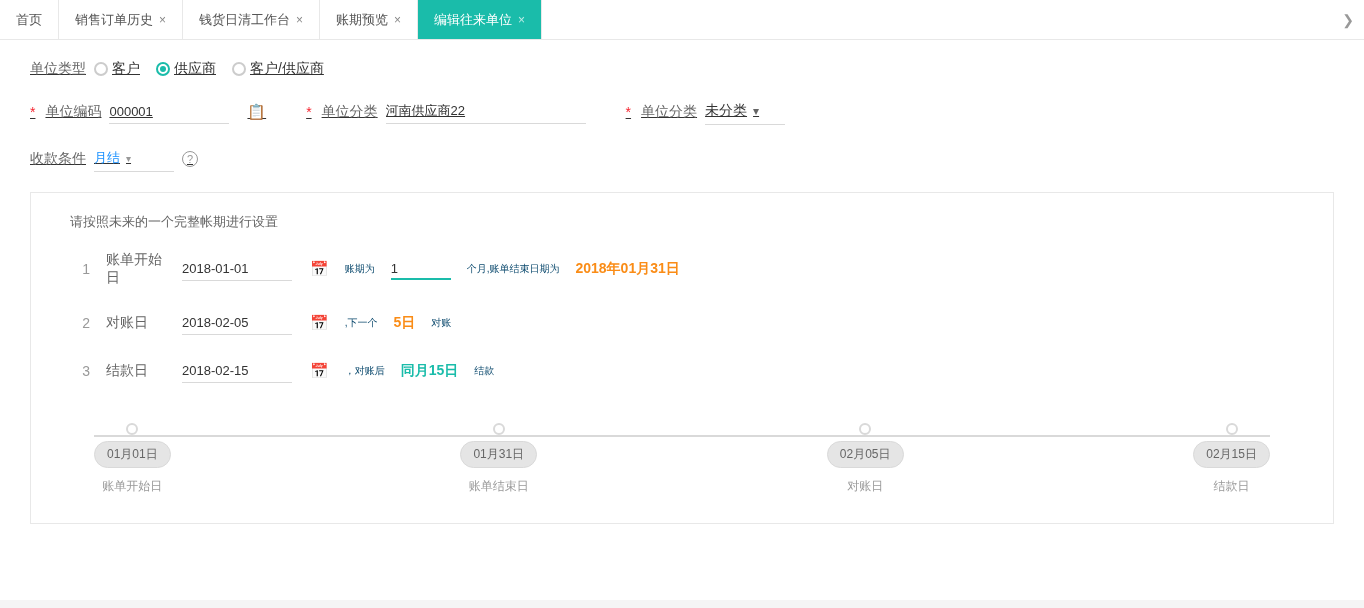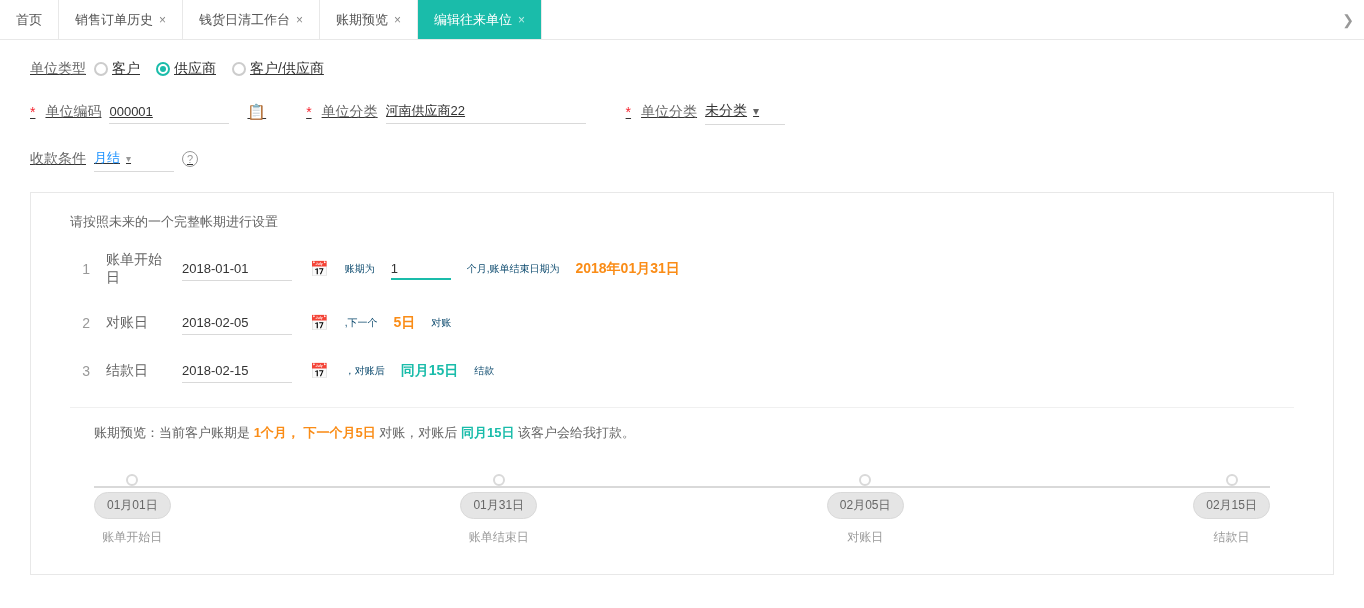--- a/index.html
+++ b/index.html
@@ -391,28 +391,20 @@
       <span class="row-label">结款日</span>
       <div class="input-with-icon">
         <input class="input-field date-input" value="2018-02-15" style="">
         <span class="calendar-icon">📅</span>
       </div>
       <span class="inline-text">，对账后</span>
       <span class="teal-text">同月15日</span>
       <span class="inline-text">结款</span>
     </div>
 
-    <div class="preview-section">
-      <span>账期预览：当前客户账期是</span>
-      <span class="orange-text">1个月，</span>
-      <span class="orange-text">下一个月5日</span>
-      <span>对账，对账后</span>
-      <span class="teal-text">同月15日</span>
-      <span>该客户会给我打款。</span>
-    </div>
 
     <div class="timeline-container">
       <div class="timeline-line"></div>
       <div class="timeline-points">
 
         <div class="timeline-point">
           <div class="timeline-dot-outer"></div>
           <span class="timeline-badge">01月01日</span>
           <span class="timeline-sub">账单开始日</span>
         </div>

